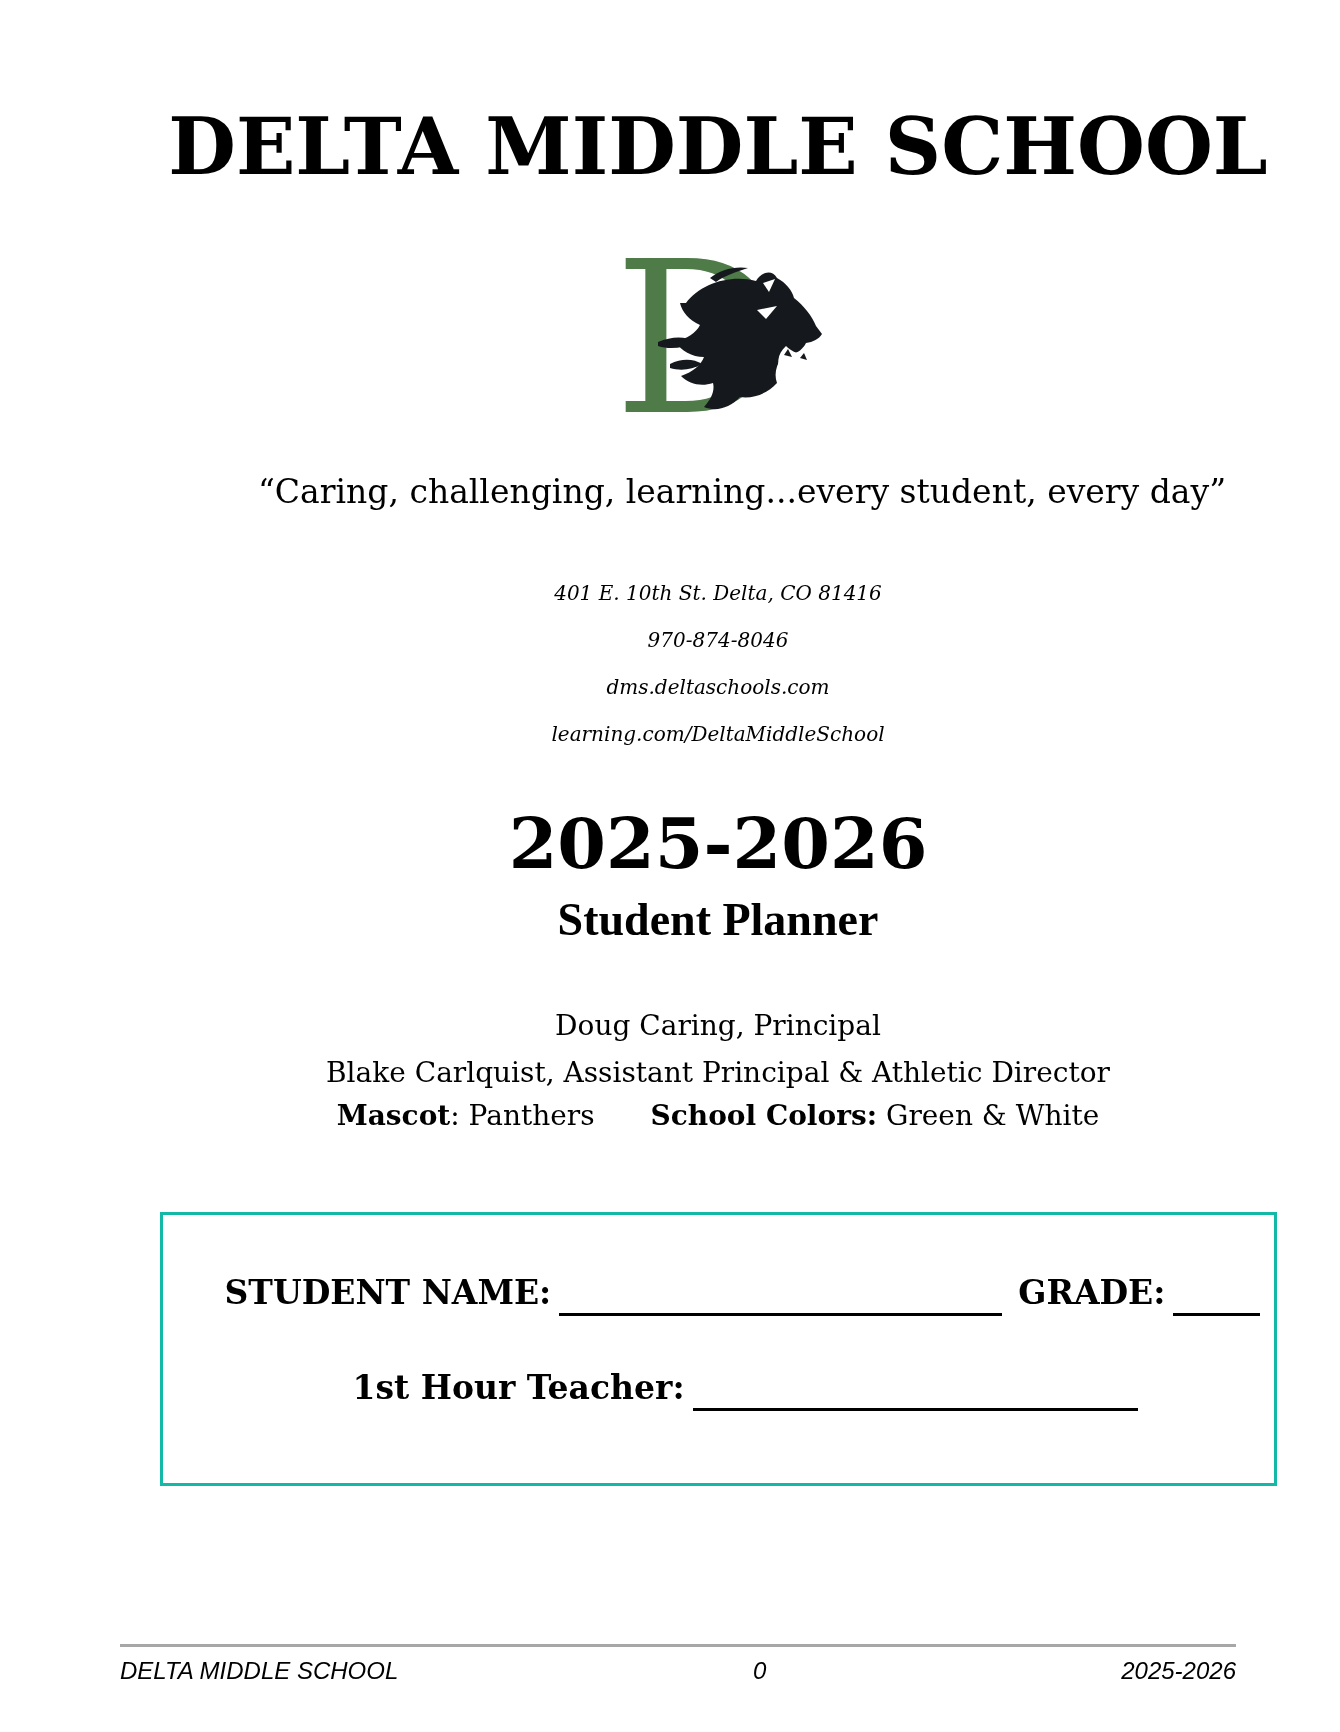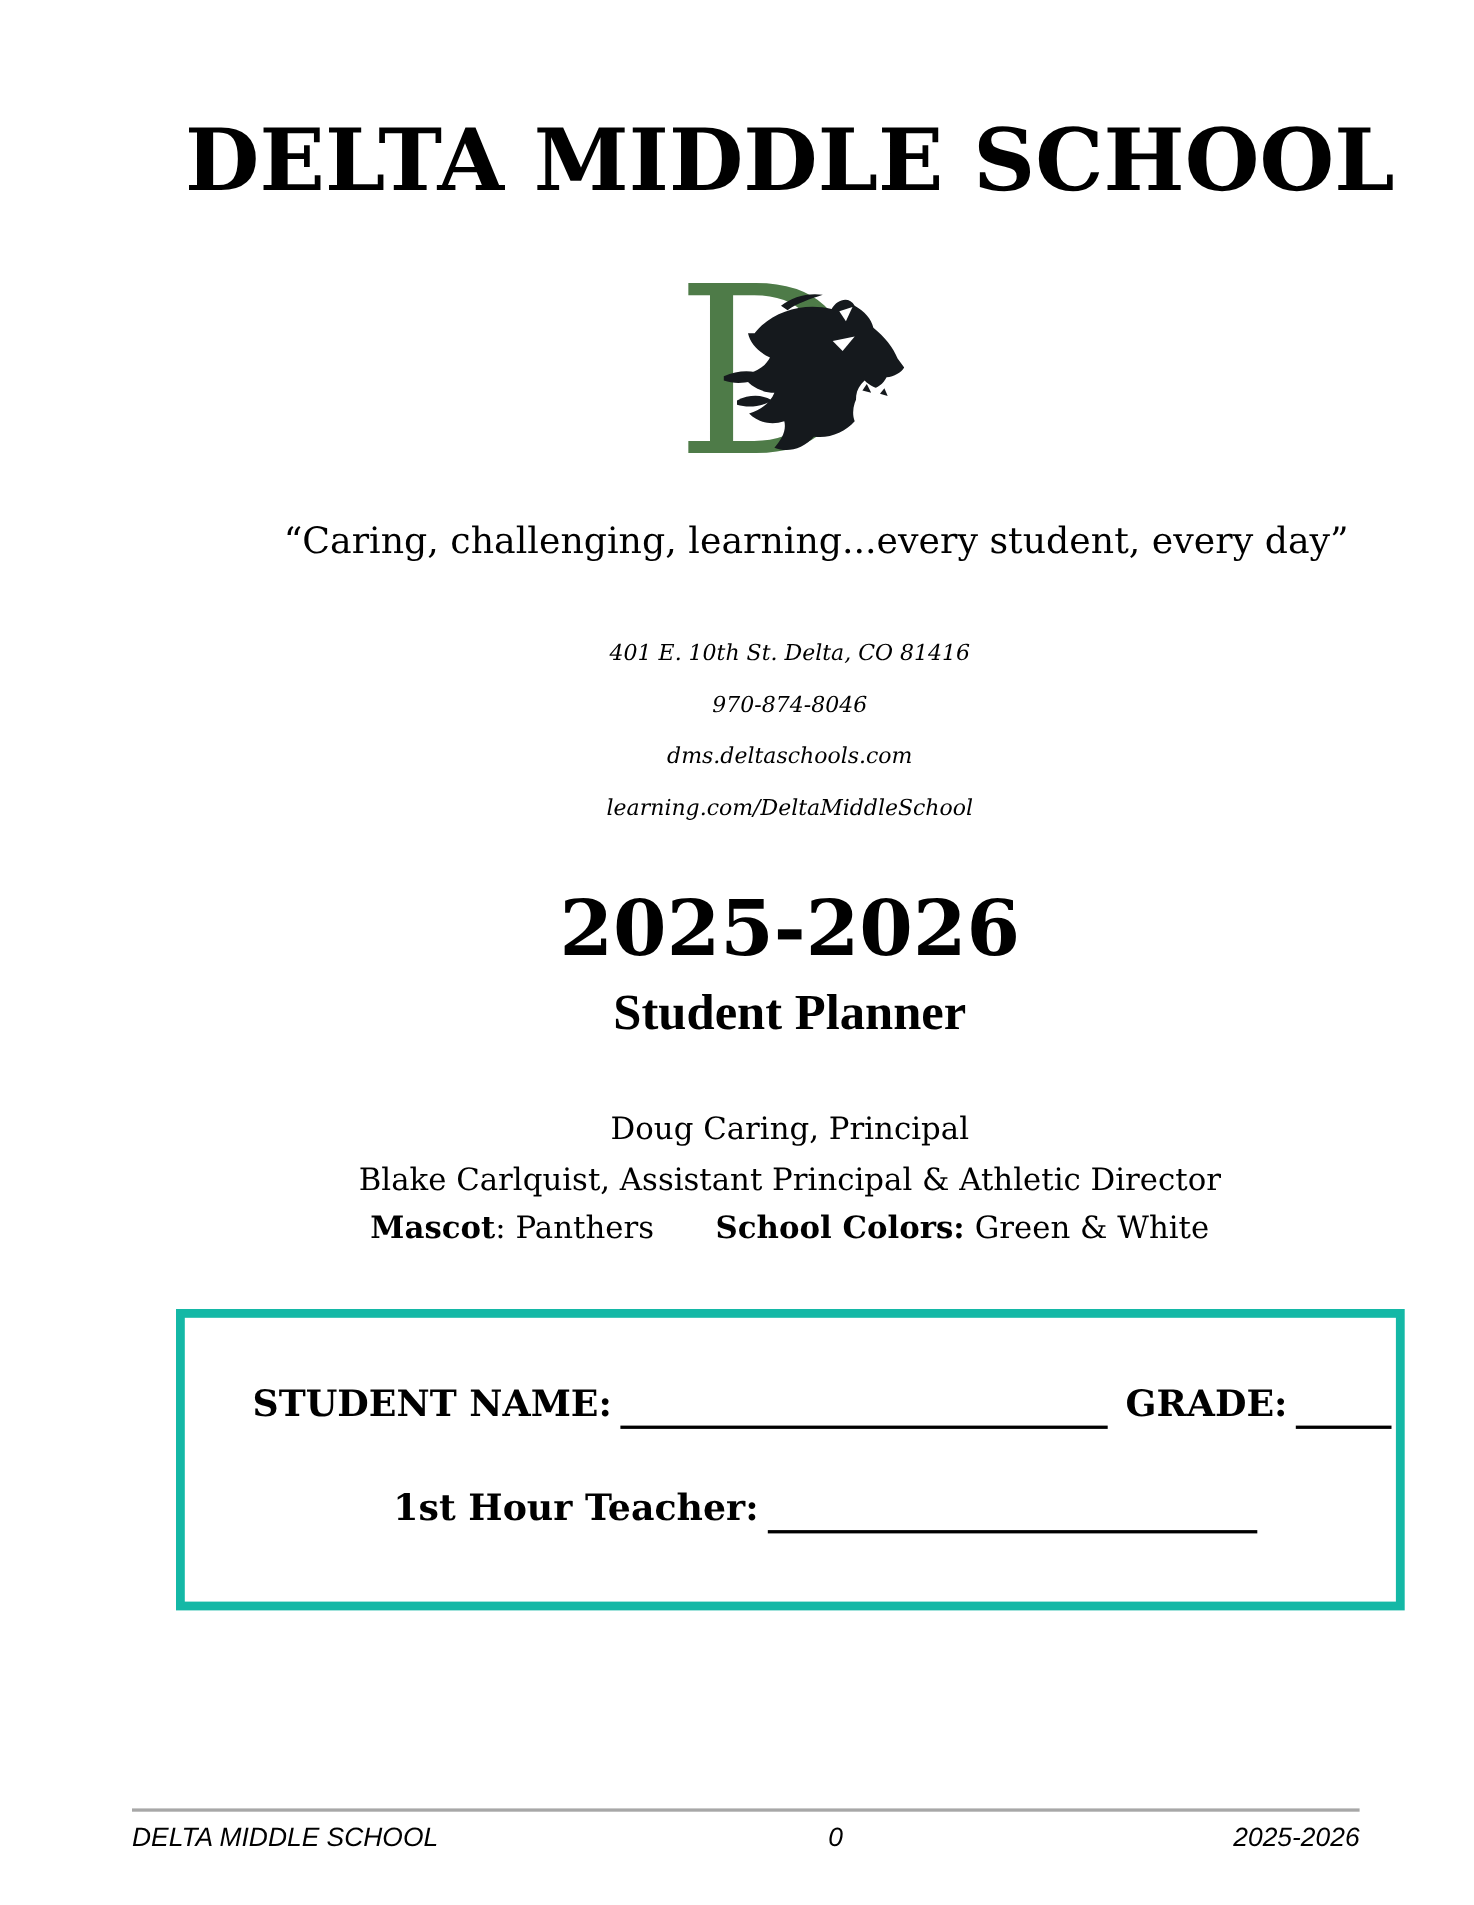--- a/index.html
+++ b/index.html
@@ -52,22 +52,22 @@
     display: flex; justify-content: center; align-items: baseline;
     gap: 56px;
     font-size: 28px; line-height: 40px;
   }
   .info-line .lbl { font-weight: bold; }
   .info-line .val { font-weight: normal; }
   .info-line .val.spaced { margin-left: 9px; }
   .name-box {
     box-sizing: border-box;
     width: 1117px; height: 274px;
-    margin: 54px auto 0 auto;
-    border: 8px solid #14b8a6;
+    margin: 76px auto 0 auto;
+    border: 3px solid #14b8a6;
     background: #fff;
   }
   .nb-line {
     font-weight: bold; font-size: 33px; line-height: 40px;
     white-space: nowrap;
   }
   .nb-line1 { margin: 58px 0 0 62px; }
   .nb-line2 { margin: 52px 0 0 190px; }
   .blank {
     display: inline-block; height: 0;

